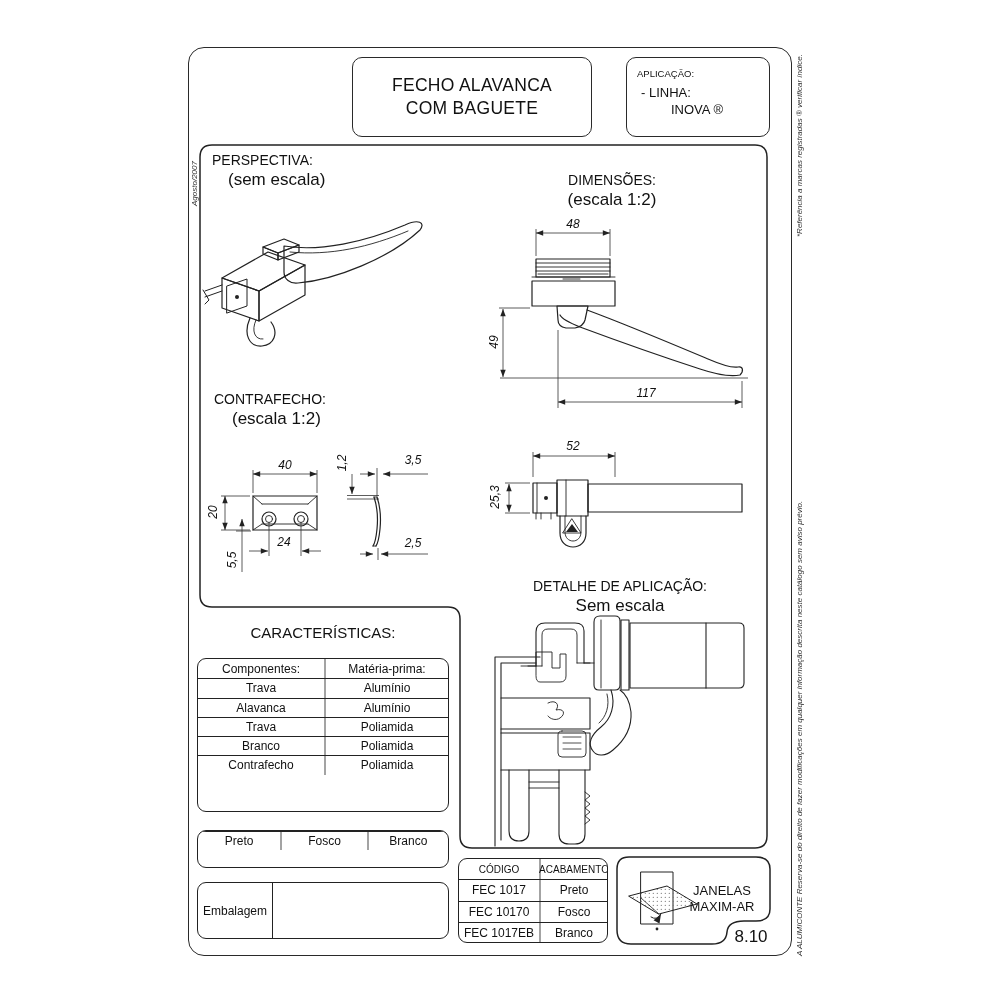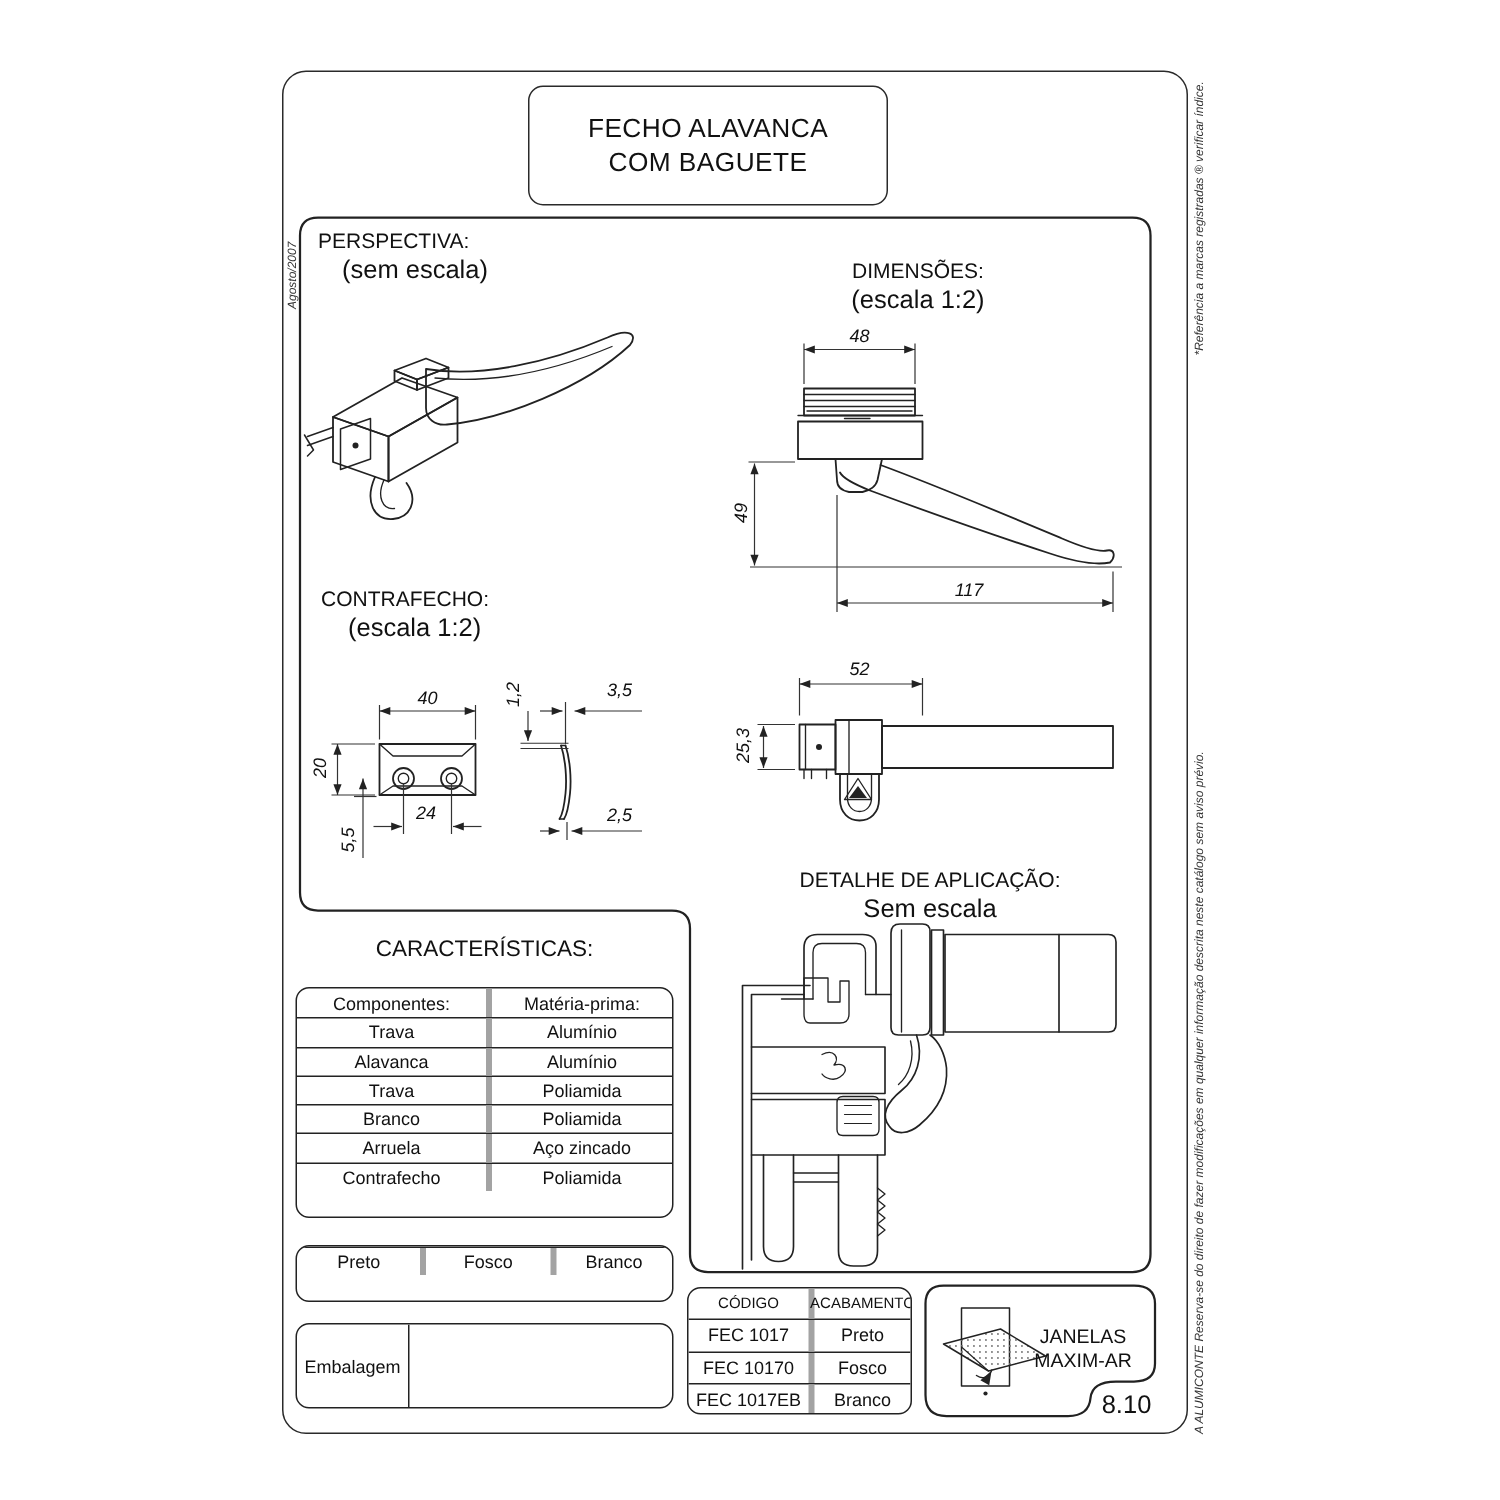--- a/index.html
+++ b/index.html
@@ -18,21 +18,21 @@
   .ap-l2{position:absolute;left:44px;top:44px;font-size:13px}
   .sec-title{position:absolute;font-size:14px;white-space:nowrap}
   .sec-sub{position:absolute;font-size:17px;white-space:nowrap}
   .ctr{text-align:center}
   .dim{position:absolute;font-style:italic;font-size:12px;width:44px;margin-left:-22px;margin-top:-8px;text-align:center;white-space:nowrap;color:#111}
   .dim.v{transform:rotate(-90deg)}
   .vnote{position:absolute;font-size:8px;font-style:italic;color:#333;transform-origin:0 0;transform:rotate(-90deg);white-space:nowrap}
   .tbl{position:absolute;background:#fff;border:1.4px solid #222;border-radius:9px;overflow:hidden;font-size:12px;box-sizing:border-box}
   .tr{display:flex;border-top:1px solid #222;box-sizing:border-box}
   .tr.first{border-top:none}
-  .td{display:flex;align-items:center;justify-content:center;border-left:4px solid #a3a3a3;box-sizing:border-box;white-space:nowrap}
+  .td{display:flex;align-items:center;justify-content:center;border-left:2px solid #a3a3a3;box-sizing:border-box;white-space:nowrap}
   .td.first{border-left:none}
   .pageno{position:absolute;left:729px;top:927px;width:44px;text-align:center;font-size:17px}
   .jan-label{position:absolute;left:680px;top:883px;width:84px;text-align:center;font-size:13px;line-height:16px}
 </style>
 </head>
 <body>
 
 <div class="page">
 
   <div class="pgborder"></div>
@@ -170,20 +170,25 @@
       <line x1="428" y1="554" x2="381" y2="554" marker-end="url(#ar)"></line>
     </g>
   </svg>
 
 
   <div class="hbox title-box">
     <div>FECHO ALAVANCA</div>
     <div>COM BAGUETE</div>
   </div>
 
+  <div class="hbox aplic-box">
+    <div class="ap-label">APLICAÇÃO:</div>
+    <div class="ap-l1">- LINHA:</div>
+    <div class="ap-l2">INOVA ®</div>
+  </div>
 
   <div class="sec-title" style="left:212px;top:152px">PERSPECTIVA:</div>
   <div class="sec-sub" style="left:228px;top:170px">(sem escala)</div>
 
   <div class="sec-title ctr" style="left:532px;top:172px;width:160px">DIMENSÕES:</div>
   <div class="sec-sub ctr" style="left:532px;top:190px;width:160px">(escala 1:2)</div>
 
   <div class="sec-title" style="left:214px;top:391px">CONTRAFECHO:</div>
   <div class="sec-sub" style="left:232px;top:409px">(escala 1:2)</div>
 
@@ -220,24 +225,20 @@
     </div>
     <div class="tr" style="height:19.25px">
       <div class="td first" style="width:126px">Trava</div>
       <div class="td" style="width:124px">Poliamida</div>
     </div>
     <div class="tr" style="height:19.25px">
       <div class="td first" style="width:126px">Branco</div>
       <div class="td" style="width:124px">Poliamida</div>
     </div>
     <div class="tr" style="height:19.25px">
-      <div class="td first" style="width:126px">Arruela</div>
-      <div class="td" style="width:124px">Aço zincado</div>
-    </div>
-    <div class="tr" style="height:19.25px">
       <div class="td first" style="width:126px">Contrafecho</div>
       <div class="td" style="width:124px">Poliamida</div>
     </div>
   </div>
 
   <div class="tbl" style="left:197px;top:830px;width:252px;height:38px">
     <div class="tr" style="height:19px">
       <div class="td first" style="width:83px">Preto</div>
       <div class="td" style="width:87px">Fosco</div>
       <div class="td" style="width:82px">Branco</div>

